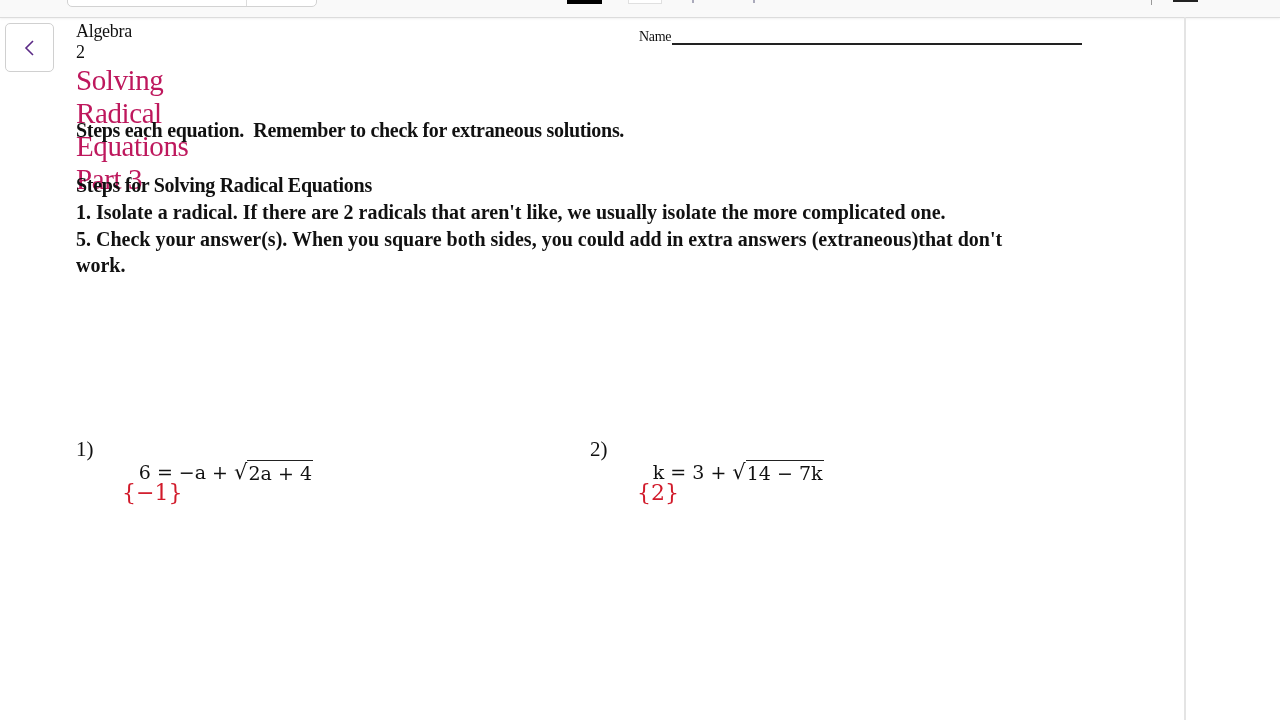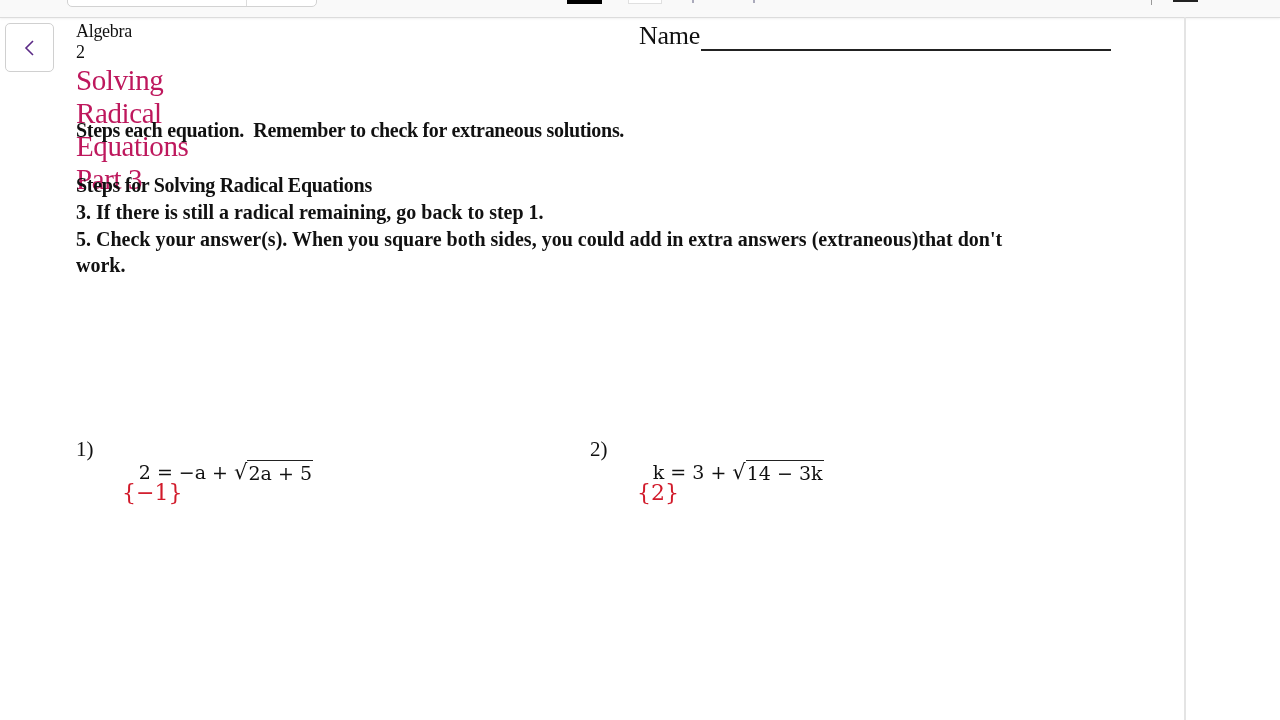--- a/index.html
+++ b/index.html
@@ -45,21 +45,21 @@
     .right-divider {
       position: absolute; left: 1184px; top: 17px; width: 2px; height: 703px; background: #e4e4e4;
     }
 
     
     .doc { position: absolute; left: 0; top: 0; }
     .course {
       position: absolute; left: 76px; top: 21px; font-size: 18px; letter-spacing: -0.3px;
     }
     .name-field {
-      position: absolute; left: 639px; top: 21px; font-size: 26px; letter-spacing: -0.3px;
+      position: absolute; left: 639px; top: 21px; font-size: 14px; letter-spacing: -0.3px;
       display: flex; align-items: flex-end;
     }
     .name-line {
       display: inline-block; width: 410px; border-bottom: 2px solid #222; height: 22px; margin-left: 1px;
     }
     .title {
       position: absolute; left: 76px; top: 64px; font-size: 29px; letter-spacing: -0.4px; color: #be185d;
     }
     .instructions {
       position: absolute; left: 76px; top: 119px; font-size: 20px; font-weight: bold; letter-spacing: -0.3px;
@@ -121,32 +121,32 @@
     <span>Name</span>
     <span class="name-line"></span>
   </div>
 
   <div class="title">Solving Radical Equations Part 3</div>
 
   <div class="instructions">Steps each equation.  Remember to check for extraneous solutions.</div>
 
   <div class="steps">
     <div class="steps-heading">Steps for Solving Radical Equations</div>
-    <div>3. If there is still a radical remaining, go back to step 1.</div>
+    <div>1. Isolate a radical. If there are 2 radicals that aren't like, we usually isolate the more complicated one.</div>
     <div>5. Check your answer(s). When you square both sides, you could add in extra answers (extraneous)that don't work.</div>
   </div>
 
   <div class="problem p1">
     <span class="prob-num">1)</span>
     <span class="math">
-      <span>2 = −a + </span><span class="radical"><span class="rsign">√</span><span class="radicand">2a + 5</span></span>
+      <span>6 = −a + </span><span class="radical"><span class="rsign">√</span><span class="radicand">2a + 4</span></span>
     </span>
   </div>
   <div class="answer a1">{−1}</div>
 
   <div class="problem p2">
     <span class="prob-num">2)</span>
     <span class="math">
-      <span>k = 3 + </span><span class="radical"><span class="rsign">√</span><span class="radicand">14 − 3k</span></span>
+      <span>k = 3 + </span><span class="radical"><span class="rsign">√</span><span class="radicand">14 − 7k</span></span>
     </span>
   </div>
   <div class="answer a2">{2}</div>
 </div>
 
 </body></html>

